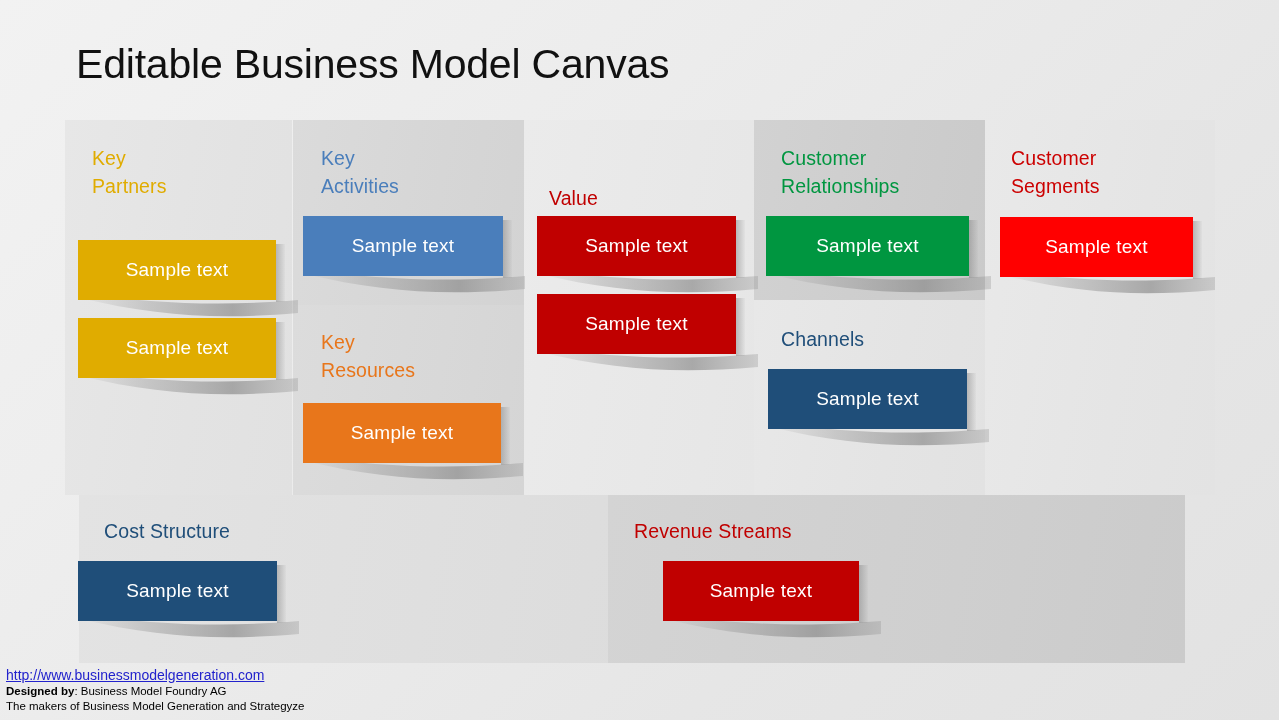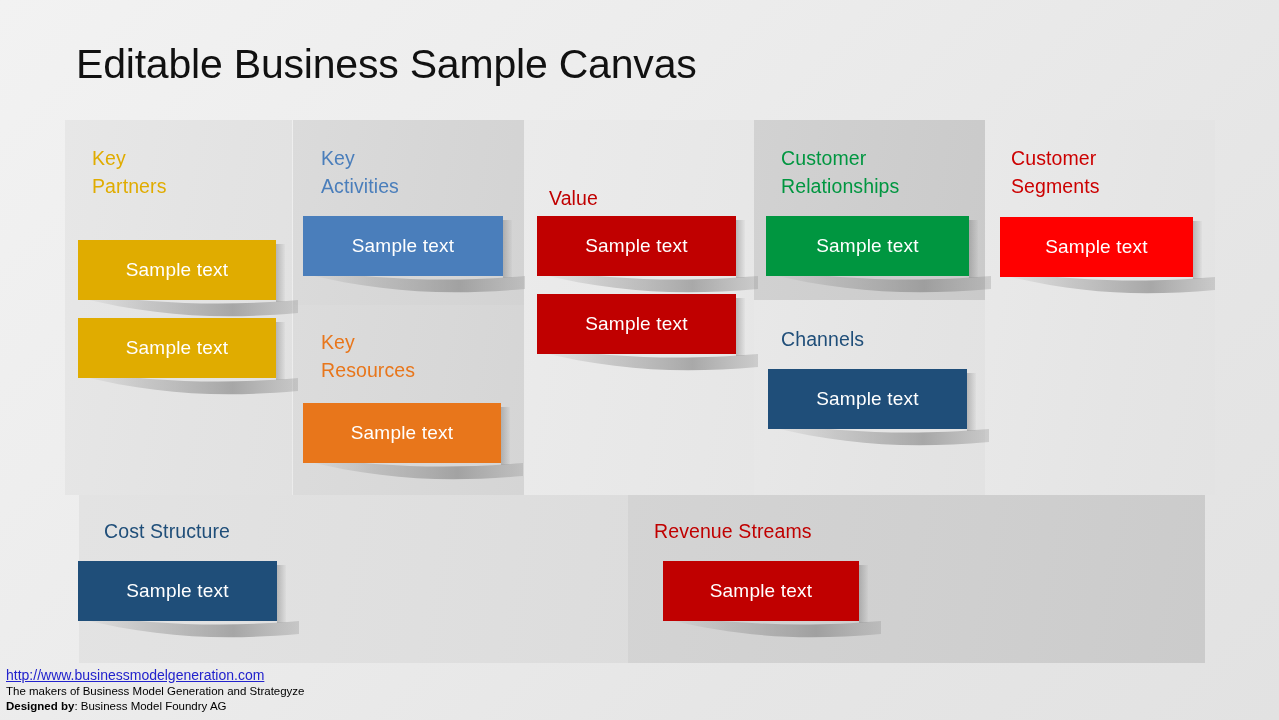--- a/index.html
+++ b/index.html
@@ -98,21 +98,21 @@
     text-decoration: underline;
     display: block;
     font-size: 14px;
   }
   .footer-line { display: block; white-space: nowrap; }
   .bold { font-weight: bold; }
 </style>
 </head>
 <body>
 
-<div id="canvas-title">Editable Business Sample Canvas</div>
+<div id="canvas-title">Editable Business Model Canvas</div>
 
 <div class="panel sh-a" style="left:65px; top:120px; width:227px; height:375px;">
   <div class="panel-title" style="left: 27px; top: 24px; color: rgb(224, 172, 0);" style-color="#e0ac00">Key
 Partners</div>
 </div>
 
 <div class="panel sh-b" style="left:293px; top:120px; width:231px; height:185px;">
   <div class="panel-title" style="left: 28px; top: 24px; color: rgb(74, 126, 187);">Key
 Activities</div>
 </div>
@@ -138,21 +138,21 @@
 
 <div class="panel sh-e" style="left:985px; top:120px; width:230px; height:375px;">
   <div class="panel-title" style="left: 26px; top: 24px; color: rgb(204, 0, 0);">Customer
 Segments</div>
 </div>
 
 <div class="panel sh-f" style="left:79px; top:495px; width:573px; height:168px;">
   <div class="panel-title" style="left: 25px; top: 22px; color: rgb(31, 78, 121);">Cost Structure</div>
 </div>
 
-<div class="panel sh-g" style="left:628px; top:495px; width:577px; height:168px;">
+<div class="panel sh-g" style="left:608px; top:495px; width:577px; height:168px;">
   <div class="panel-title" style="left: 26px; top: 22px; color: rgb(192, 0, 0);">Revenue Streams</div>
 </div>
 
 <div id="notes-layer">
     <div class="note-wrap" style="left: 78px; top: 240px; width: 198px; height: 60px;">
       <div class="note-shadow" style="left: 0px; top: 54px; width: 224px; height: 34px;"><svg width="224" height="34" viewBox="0 0 224 34">
           <defs>
             <linearGradient id="cg0" x1="0" y1="0" x2="1" y2="0">
               <stop offset="0%" stop-color="#9a9a9a" stop-opacity="0.05"></stop>
               <stop offset="30%" stop-color="#8f8f8f" stop-opacity="0.35"></stop>
@@ -312,15 +312,15 @@
           </defs>
           <path d="M 2 4 C 77.69999999999999 22, 137.64 26, 218 19 L 218 6 C 137.64 13, 77.69999999999999 9, 2 0 Z" fill="url(#cg10)"></path>
         </svg></div>
       <div class="note-edge" style="left: 196px; top: 4px; width: 9px; height: 58px;"></div>
       <div class="note" style="width: 196px; height: 60px; background: rgb(192, 0, 0);">Sample text</div>
     </div>
   </div>
 
 <div id="footer">
   <a href="#" id="footer-link">http://www.businessmodelgeneration.com</a>
+  <span class="footer-line"><span class="bold">Designed by</span><span>: Business Model Foundry AG</span></span>
   <span class="footer-line">The makers of Business Model Generation and Strategyze</span>
-  <span class="footer-line"><span class="bold">Designed by</span><span>: Business Model Foundry AG</span></span>
 </div>
 
 </body></html>

